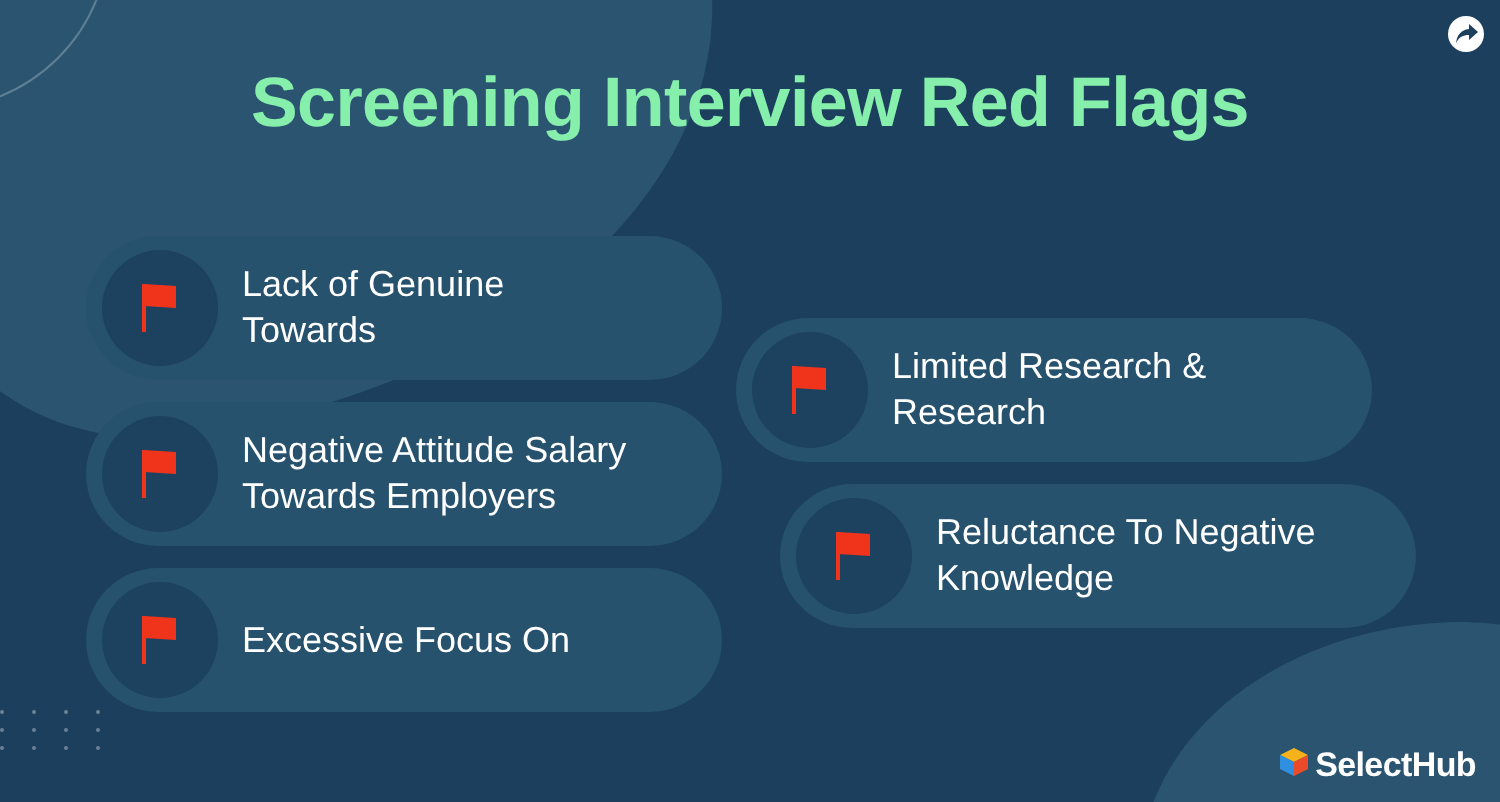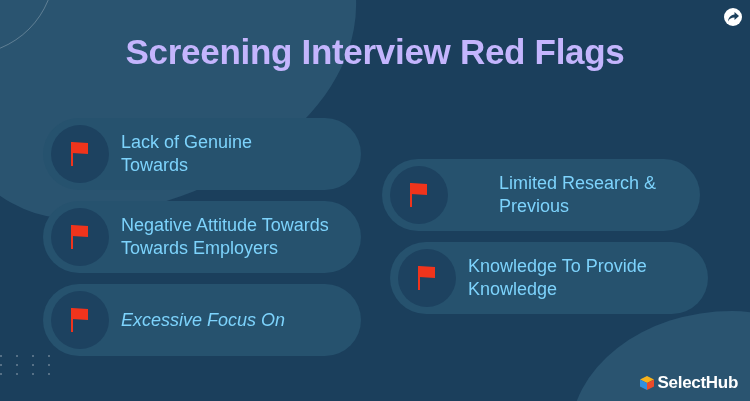--- a/index.html
+++ b/index.html
@@ -34,40 +34,40 @@
   }
   .dots span { width: 2px; height: 2px; background: rgba(255,255,255,0.35); border-radius: 50%; }
   .share {
     position: absolute; right: 8px; top: 8px;
     width: 18px; height: 18px; border-radius: 50%;
     background: #ffffff; display: flex; align-items: center; justify-content: center;
     cursor: pointer;
   }
   .title {
     position: absolute; left: 0; right: 0; top: 32px;
-    text-align: center; color: #c4b5fd;
+    text-align: center; color: #86efac;
     font-weight: bold; font-size: 35px; letter-spacing: -0.3px;
   }
   .card {
     position: absolute; width: 318px; height: 72px;
     background: #26526e; border-radius: 36px;
     display: flex; align-items: center;
   }
   .circle {
     width: 58px; height: 58px; border-radius: 50%;
     background: #1d4260; margin-left: 8px; flex-shrink: 0;
     display: flex; align-items: center; justify-content: center;
   }
   .card-text {
-    color: #7dd3fc; font-size: 18px; line-height: 23px;
+    color: #ffffff; font-size: 18px; line-height: 23px;
     margin-left: 12px; padding-right: 12px;
   }
   .logo {
     position: absolute; right: 12px; bottom: 8px;
-    display: flex; align-items: center; gap: 3px;
+    display: flex; gap: 3px;
     color: #ffffff; font-weight: bold; font-size: 17px; letter-spacing: -0.3px;
   }
 </style>
 </head>
 <body>
 
 <div class="blob-tl"></div>
 <div class="ring-tl"></div>
 <div class="blob-br"></div>
 <div class="dots">
@@ -107,59 +107,59 @@
 </div>
 
 <div class="card" style="left:43px; top:201px;">
   <div class="circle">
     <svg width="20" height="28" viewBox="0 0 20 28">
       <rect x="1" y="2" width="2" height="24" fill="#f0341c"></rect>
       <path d="M2 2 L18 3 L18 14 L2 13 Z" fill="#f0341c"></path>
     </svg>
   </div>
   <div class="card-text">
-    <div>Negative Attitude Towards</div>
+    <div>Negative Attitude Salary</div>
     <div>Towards Employers</div>
   </div>
 </div>
 
-<div class="card" style="left:43px; top:284px;font-style:italic;">
+<div class="card" style="left:43px; top:284px;">
   <div class="circle">
     <svg width="20" height="28" viewBox="0 0 20 28">
       <rect x="1" y="2" width="2" height="24" fill="#f0341c"></rect>
       <path d="M2 2 L18 3 L18 14 L2 13 Z" fill="#f0341c"></path>
     </svg>
   </div>
   <div class="card-text">
     <div>Excessive Focus On</div>
   </div>
 </div>
 
-<div class="card" style="left:382px; top:159px;gap:39px;">
+<div class="card" style="left:368px; top:159px;">
   <div class="circle">
     <svg width="20" height="28" viewBox="0 0 20 28">
       <rect x="1" y="2" width="2" height="24" fill="#f0341c"></rect>
       <path d="M2 2 L18 3 L18 14 L2 13 Z" fill="#f0341c"></path>
     </svg>
   </div>
   <div class="card-text">
     <div>Limited Research &amp;</div>
-    <div>Previous</div>
+    <div>Research</div>
   </div>
 </div>
 
 <div class="card" style="left:390px; top:242px;">
   <div class="circle">
     <svg width="20" height="28" viewBox="0 0 20 28">
       <rect x="1" y="2" width="2" height="24" fill="#f0341c"></rect>
       <path d="M2 2 L18 3 L18 14 L2 13 Z" fill="#f0341c"></path>
     </svg>
   </div>
   <div class="card-text">
-    <div>Knowledge To Provide</div>
+    <div>Reluctance To Negative</div>
     <div>Knowledge</div>
   </div>
 </div>
 
 <div class="logo">
   <svg width="16" height="16" viewBox="0 0 16 16">
     <polygon points="8,1 15,4.5 8,8 1,4.5" fill="#f6b21b"></polygon>
     <polygon points="1,4.5 8,8 8,15 1,11.5" fill="#2f8fe0"></polygon>
     <polygon points="15,4.5 8,8 8,15 15,11.5" fill="#ec4b2a"></polygon>
   </svg>

